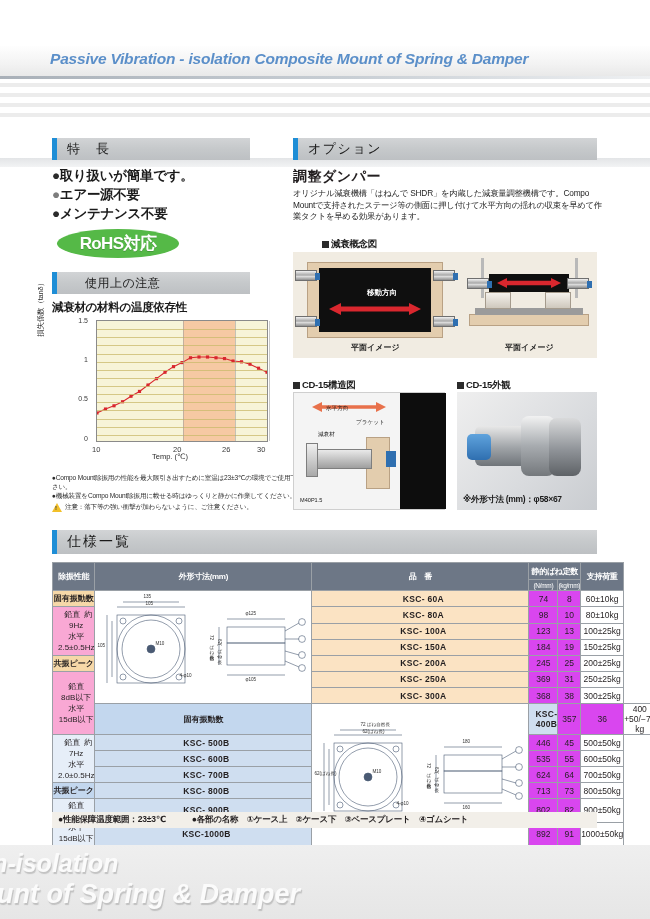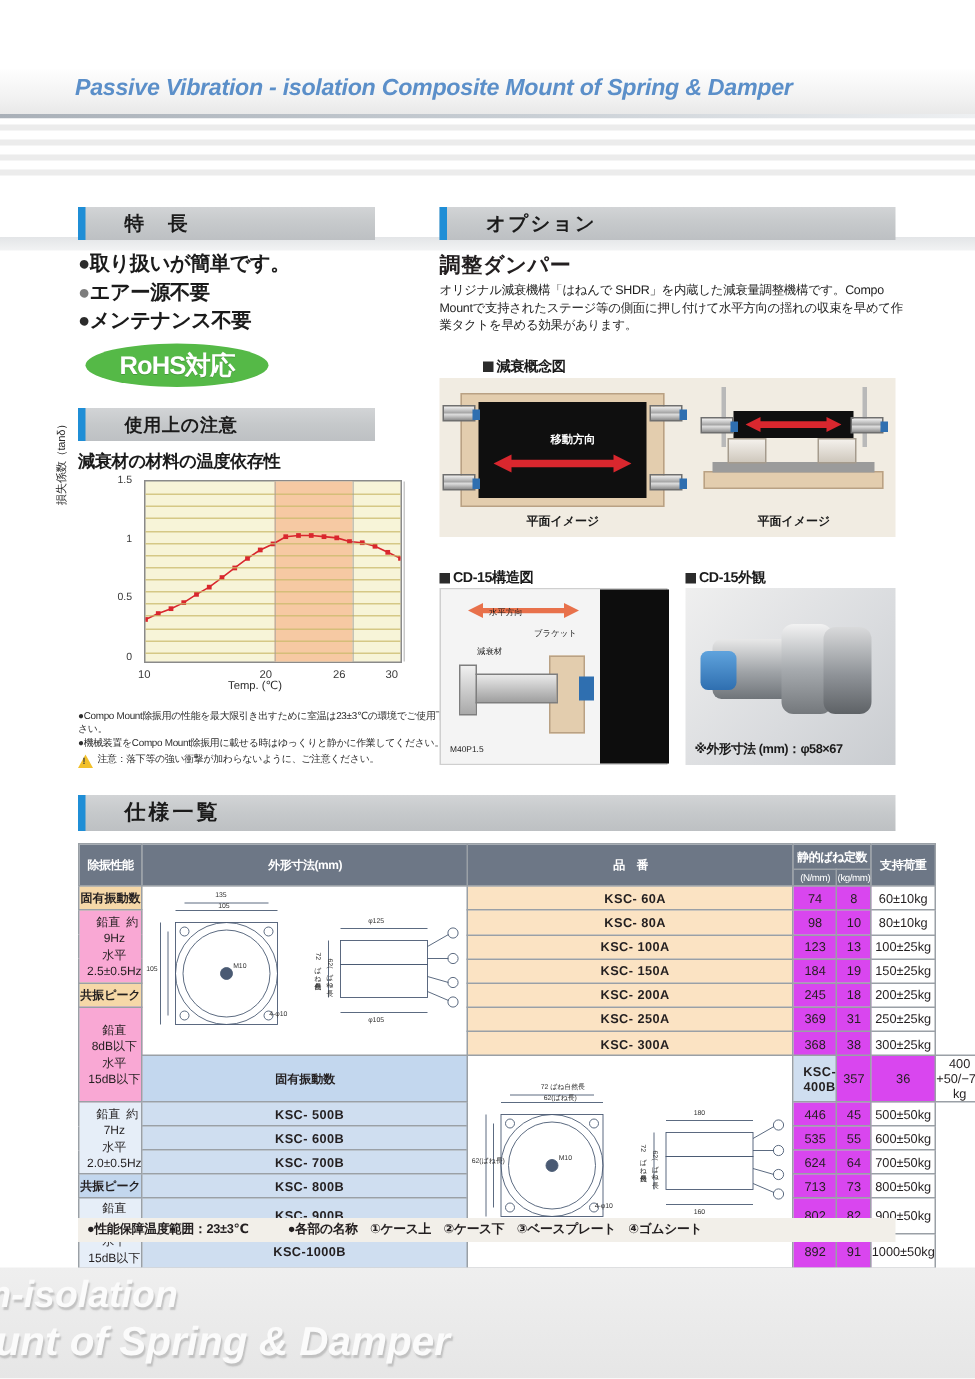--- a/index.html
+++ b/index.html
@@ -25,23 +25,23 @@
   .stripe.s1{ top:4px; } .stripe.s2{ top:14px; } .stripe.s3{ top:24px; }
   .stripe.s4{ top:34px; }
   .stripe-grey { position:absolute; left:0; top:79px; width:650px; height:9px;
       background:linear-gradient(to bottom,#e3e5e7,#f2f3f4); }
 
   
   .sec-head { position:absolute; height:22px;
       background:linear-gradient(to bottom,#d2d4d6 0%,#c6c9cb 48%,#bdc0c3 100%);
       display:flex; align-items:center; }
   .sec-head .bar { width:5px; height:22px; background:#1f8ed6; flex:none; }
-  .sec-head .txt { font-size:13px; font-weight:bold; color:#1b1b1b; padding-left:26px;
+  .sec-head .txt { font-size:13px; font-weight:normal; color:#1b1b1b; padding-left:10px;
       letter-spacing:1.5px; }
-  .sec-head.small .txt { font-size:12px; letter-spacing:0.5px; }
+  .sec-head.small .txt { font-size:12px; letter-spacing:0.5px;margin-left:18px; }
 
   #sec-feature { left:52px; top:138px; width:198px; }
   #sec-option  { left:293px; top:138px; width:304px; }
   #sec-caution { left:52px; top:272px; width:198px; }
   #sec-spec    { left:52px; top:530px; width:545px; height:24px; }
   #sec-spec .bar{ height:24px; }
   #sec-spec .txt{ font-size:14px; letter-spacing:2px; }
 
   
   .feat-list { position:absolute; left:52px; top:166px; width:220px; }
@@ -415,21 +415,21 @@
       <tr class="row-h">
         <td class="code a">KSC- 150A</td>
         <td class="num">184</td>
         <td class="num">19</td>
         <td class="load">150±25kg</td>
       </tr>
       <tr class="row-h">
         <td class="perf-head a">共振ピーク</td>
         <td class="code a">KSC- 200A</td>
         <td class="num">245</td>
-        <td class="num">18</td>
+        <td class="num">25</td>
         <td class="load">200±25kg</td>
       </tr>
       <tr class="row-h">
         <td class="perf-cell a" rowspan="3"><span class="k">鉛直</span>8dB以下<br><span class="k">水平</span>15dB以下</td>
         <td class="code a">KSC- 250A</td>
         <td class="num">369</td>
         <td class="num">31</td>
         <td class="load">250±25kg</td>
       </tr>
       <tr class="row-h">

